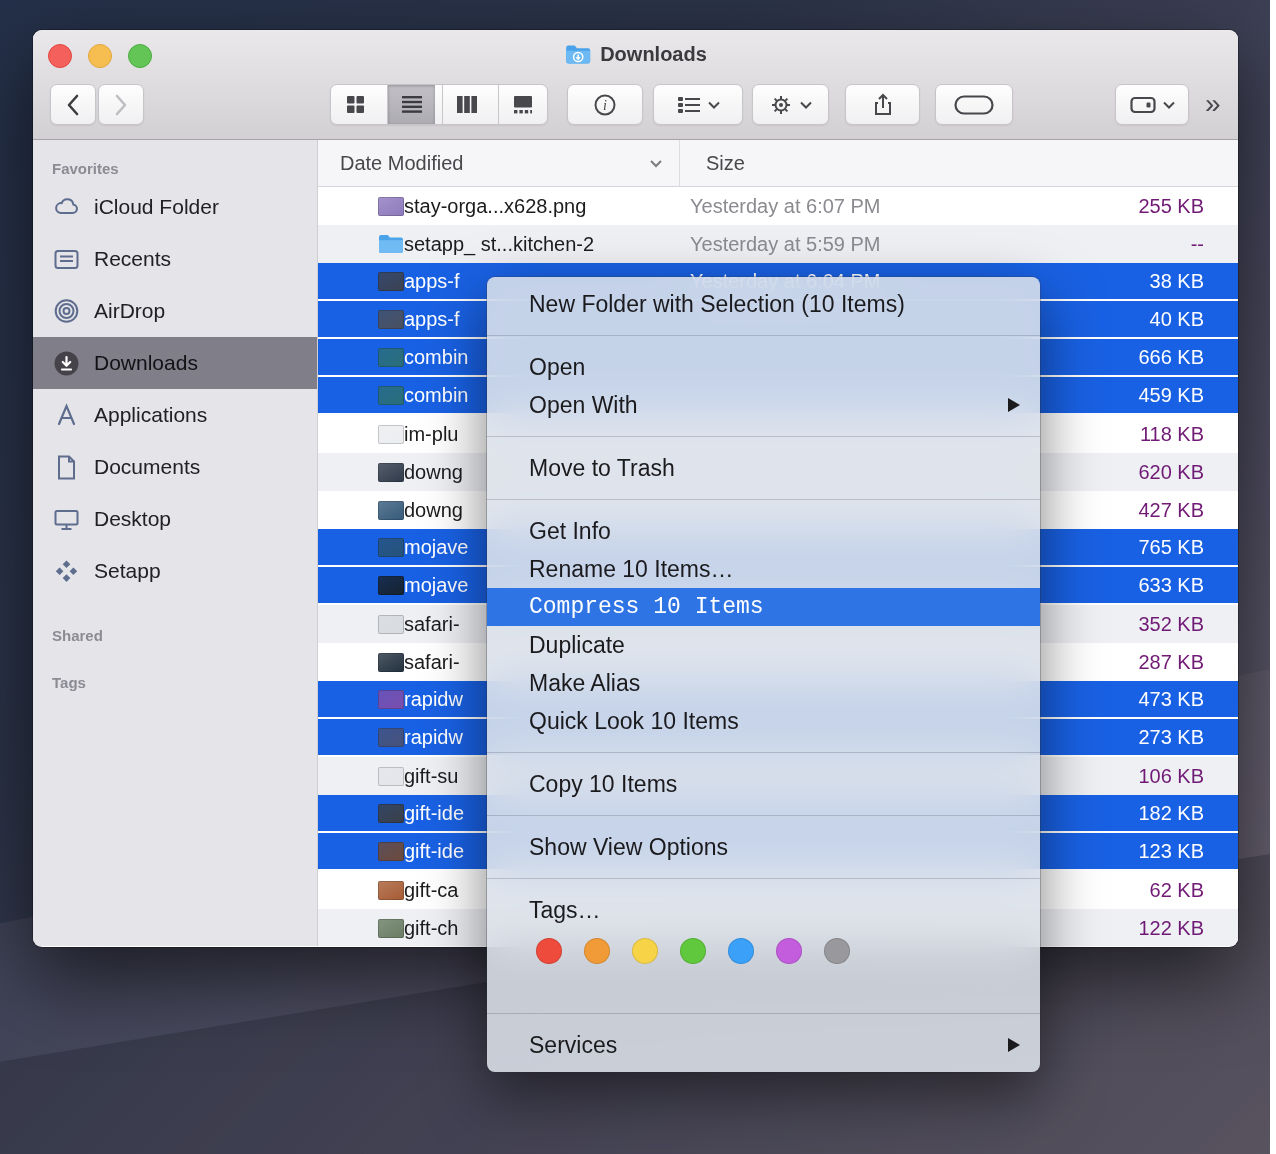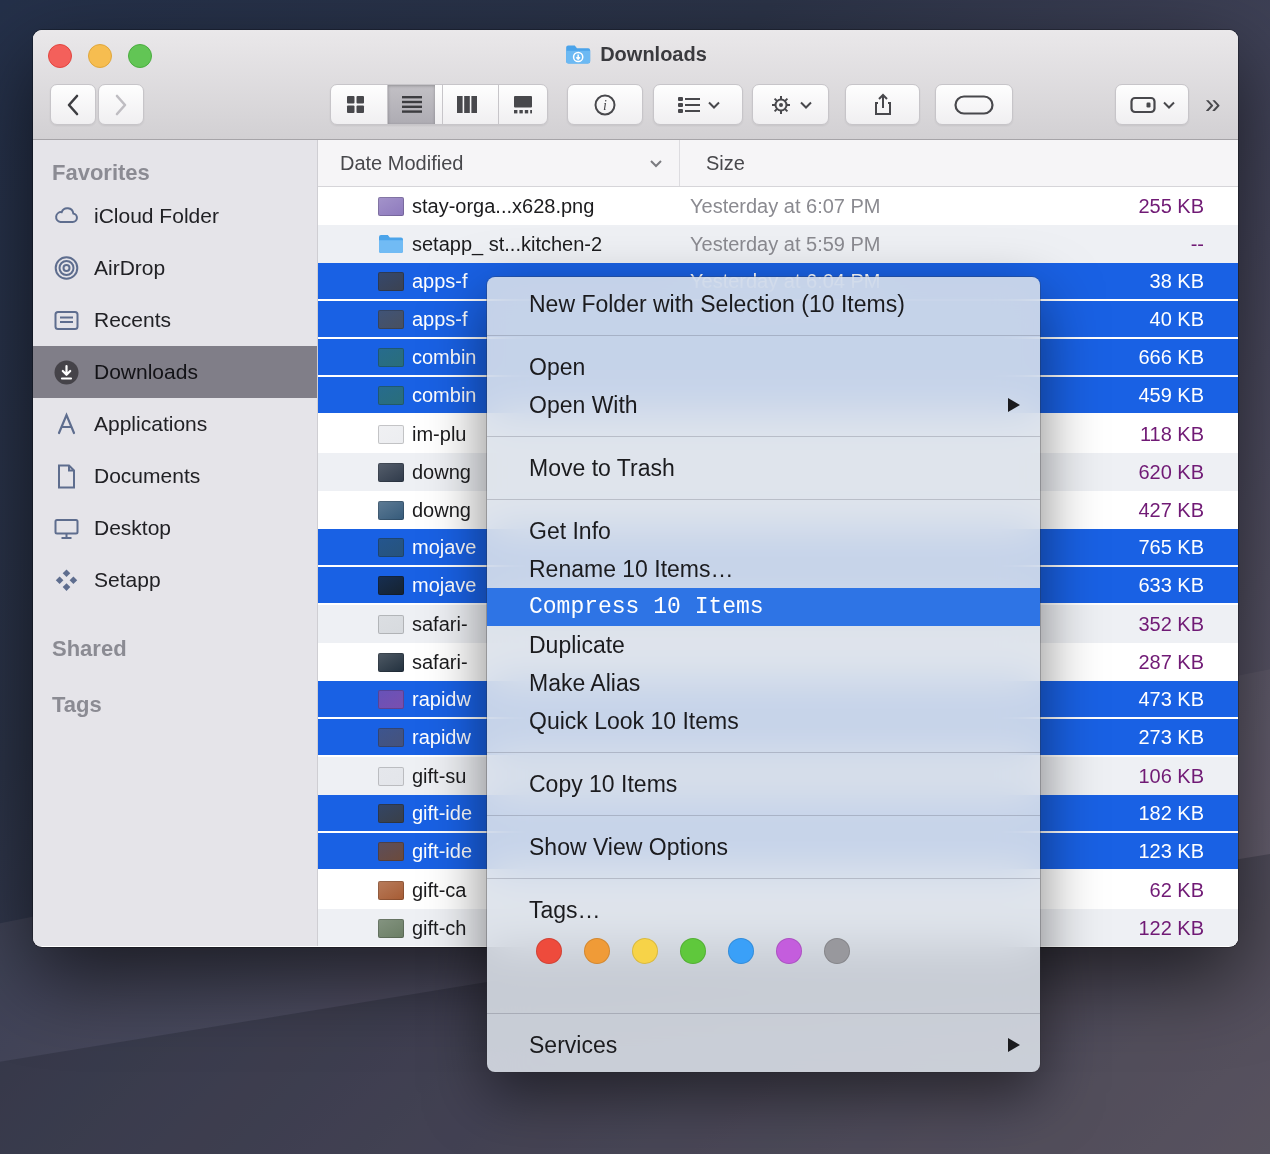--- a/index.html
+++ b/index.html
@@ -17,37 +17,37 @@
 .title-wrap{position:absolute;left:50%;top:13px;transform:translateX(-50%);display:flex;align-items:center;gap:9px}
 .title{font-size:20px;font-weight:bold;color:#3a3a3e}
 .tbtn{position:absolute;top:54px;height:41px;border-radius:7px;background:linear-gradient(#fefefe,#f0eff1);border:1px solid #c7c5c9;box-shadow:0 1px 2px rgba(0,0,0,.07);display:flex;align-items:center;justify-content:center;gap:7px}
 .seg{padding:0;overflow:hidden}
 .seg-cell{width:54px;height:100%;display:flex;align-items:center;justify-content:center;border-left:1px solid #c7c5c9}
 .seg-cell:first-child{border-left:none}
 .seg-cell.sel{background:linear-gradient(#c2c0c5,#aeacb3);box-shadow:inset 0 1px 3px rgba(0,0,0,.25)}
 .overflow{position:absolute;top:58px;left:1172px;font-size:28px;color:#48484c;letter-spacing:-2px}
 .wbody{display:flex;height:806px}
 .sidebar{width:285px;background:#e5e4e9;border-right:1px solid #cfced3;padding-top:12px;flex:none}
-.side-title{font-size:22px;font-weight:600;color:#8b8b93;padding-left:19px;margin:8px 0 4px}
+.side-title{font-size:15px;font-weight:600;color:#8b8b93;padding-left:19px;margin:8px 0 4px}
 .side-title.later{margin-top:30px}
 .side-item{height:52px;display:flex;align-items:center;gap:13px;padding-left:19px;font-size:21px;color:#212125}
 .side-item.sel{background:#807e88;color:#121216}
 .side-icon{width:29px;height:29px;flex:none;display:flex;align-items:center;justify-content:center}
 .content{flex:1;position:relative;background:#fff;display:flex;flex-direction:column;overflow:hidden}
 .list-header{height:47px;display:flex;align-items:center;background:#f6f5f7;border-bottom:1px solid #d6d5d9;font-size:20px;color:#48484c;flex:none}
 .hcell{height:100%;display:flex;align-items:center}
 .hcell.name{width:350px;padding-left:22px;border-right:1px solid #dddce0}
 .hcell.date{width:362px;padding-left:22px;border-right:1px solid #dddce0;position:relative}
 .hcell.size{flex:1;padding-left:26px}
 .sort-chevron{position:absolute;right:16px;display:flex}
 .rows{flex:1;overflow:hidden}
 .row{height:38px;display:flex;align-items:center;font-size:20px;color:#1c1c1e}
 .row.alt{background:#eef0f4}
 .row.sel{background:#1961e4;color:#fff;border-bottom:2px solid #fff}
-.row .c-name{width:350px;padding-left:60px;display:flex;align-items:center;gap:8px;overflow:hidden;white-space:nowrap;flex:none}
+.row .c-name{width:350px;padding-left:60px;display:flex;align-items:center;gap:0;overflow:hidden;white-space:nowrap;flex:none}
 .row .c-date{width:362px;padding-left:22px;color:#8a8a90;white-space:nowrap;flex:none;overflow:hidden}
 .row .c-size{flex:1;text-align:right;padding-right:34px;color:#701a75;white-space:nowrap}
 .row.sel .c-date,.row.sel .c-size{color:#fff}
 .thumb{width:26px;height:19px;border-radius:2px;flex:none;box-shadow:inset 0 0 0 1px rgba(0,0,0,.18)}
 .thumb.svgwrap{box-shadow:none;height:20px;display:flex}
 .menu{position:absolute;left:487px;top:277px;width:553px;border-radius:8px;background:rgba(220,225,233,.88);backdrop-filter:blur(22px);-webkit-backdrop-filter:blur(22px);box-shadow:0 22px 60px rgba(0,0,0,.5),0 0 0 1px rgba(60,60,70,.28);padding:8px 0;z-index:50}
 .mi{height:38px;display:flex;align-items:center;padding-left:42px;font-size:23px;color:#1b1b1e;position:relative}
 .mi.hl{color:#fff}
 .mi .arrow{position:absolute;right:20px;width:0;height:0;border-left:12px solid currentColor;border-top:7.5px solid transparent;border-bottom:7.5px solid transparent}
 .msep{height:1px;background:rgba(60,60,75,.22);margin:12px 0}
@@ -233,35 +233,35 @@
             <span class="side-icon">
               <svg width="29" height="29" viewBox="0 0 29 29" fill="none" stroke="#5e6d8e" stroke-width="2">
                 <path d="M8.5 20h12.2a4.3 4.3 0 0 0 .6-8.55 6 6 0 0 0-11.6-1.3A4.9 4.9 0 0 0 8.5 20z"></path>
               </svg>
             </span>
             <span>iCloud Folder</span>
           </div>
           <div class="side-item">
             <span class="side-icon">
               <svg width="29" height="29" viewBox="0 0 29 29" fill="none" stroke="#5e6d8e" stroke-width="2">
+                <rect x="3.5" y="6" width="22" height="17" rx="2.5"></rect>
+                <path d="M8 11.5h13M8 16h13"></path>
+              </svg>
+            </span>
+            <span>Recents</span>
+          </div>
+          <div class="side-item">
+            <span class="side-icon">
+              <svg width="29" height="29" viewBox="0 0 29 29" fill="none" stroke="#5e6d8e" stroke-width="2">
                 <circle cx="14.5" cy="14" r="3"></circle>
                 <circle cx="14.5" cy="14" r="7"></circle>
                 <circle cx="14.5" cy="14" r="10.8"></circle>
               </svg>
             </span>
             <span>AirDrop</span>
-          </div>
-          <div class="side-item">
-            <span class="side-icon">
-              <svg width="29" height="29" viewBox="0 0 29 29" fill="none" stroke="#5e6d8e" stroke-width="2">
-                <rect x="3.5" y="6" width="22" height="17" rx="2.5"></rect>
-                <path d="M8 11.5h13M8 16h13"></path>
-              </svg>
-            </span>
-            <span>Recents</span>
           </div>
           <div class="side-item sel">
             <span class="side-icon">
               <svg width="29" height="29" viewBox="0 0 29 29">
                 <circle cx="14.5" cy="14.5" r="12" fill="#454349"></circle>
                 <path d="M14.5 8v8.5M10.8 13l3.7 3.8 3.7-3.8M10 20.5h9" fill="none" stroke="#fff" stroke-width="2.2" stroke-linecap="round" stroke-linejoin="round"></path>
               </svg>
             </span>
             <span>Downloads</span>
           </div>

